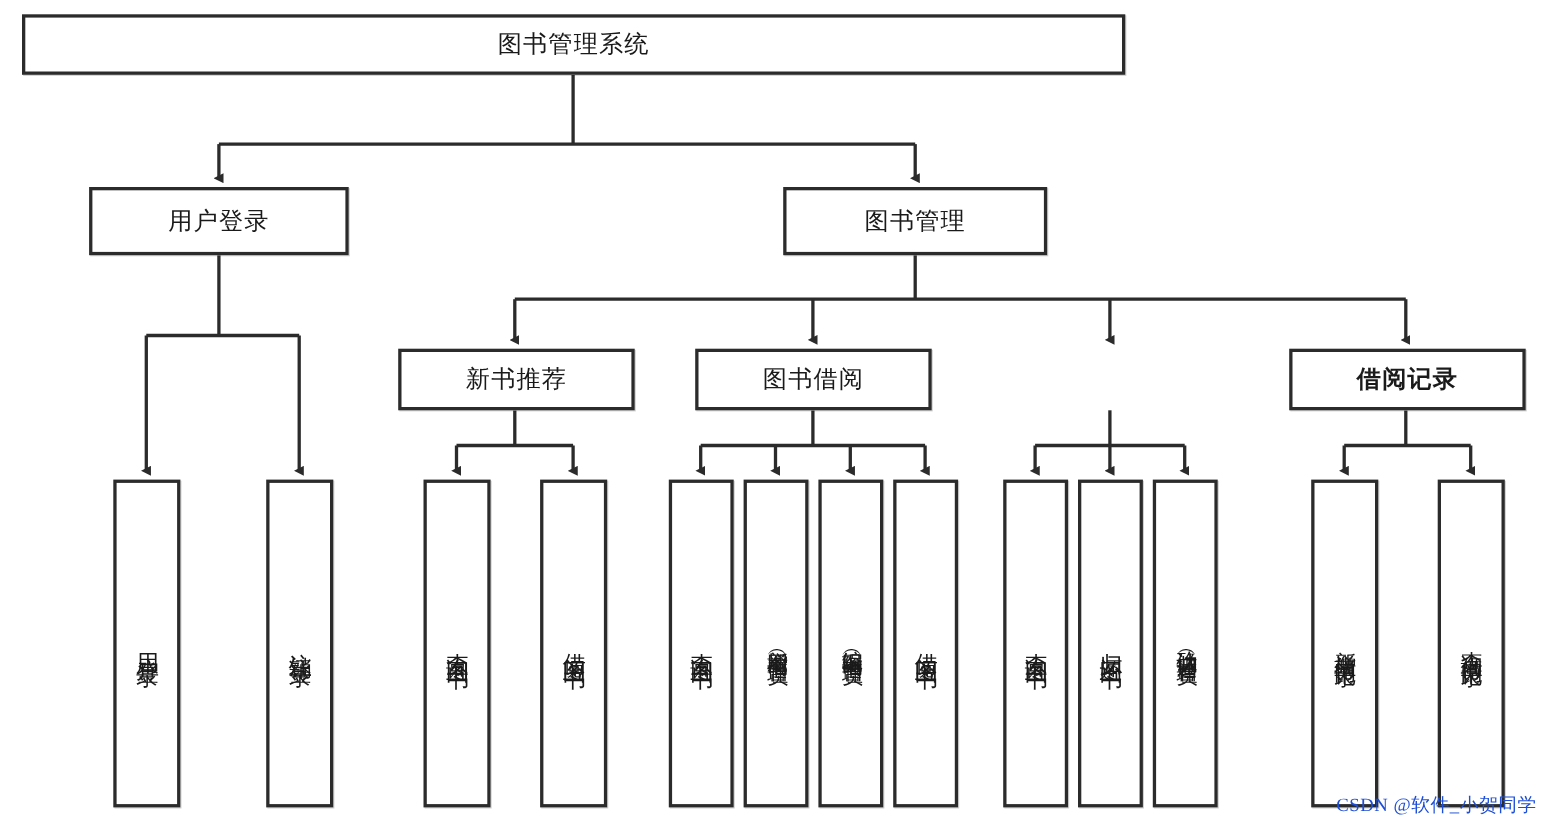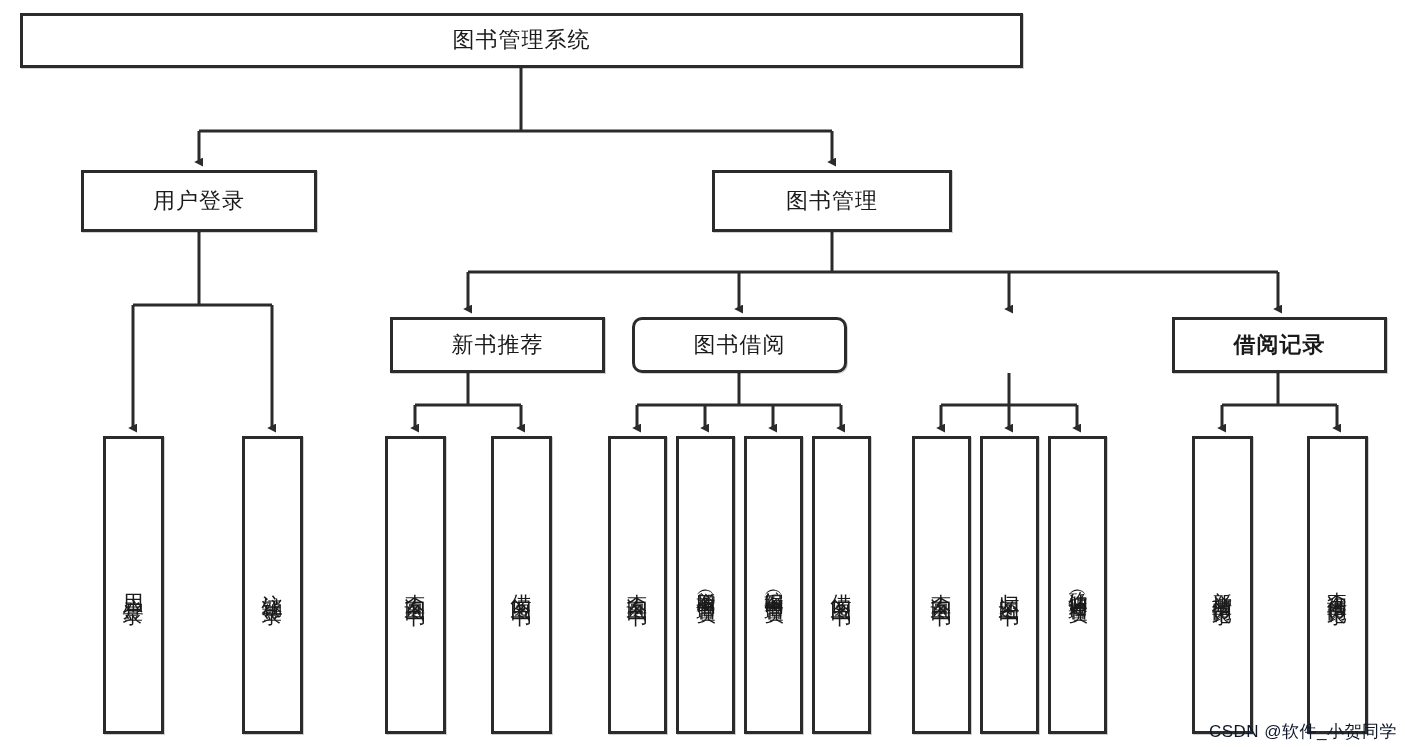--- a/index.html
+++ b/index.html
@@ -59,24 +59,25 @@
   }
   .node.vertical .node-label {
     writing-mode: vertical-rl;
     text-orientation: upright;
   }
   #watermark {
     position: absolute;
     right: 8px;
     bottom: 4px;
     font-size: 17px;
-    color: #0f172a;
+    color: #1d4ed8;
     letter-spacing: 0.5px;
     white-space: nowrap;
     user-select: none;
+    font-family: Liberation Serif, serif;
   }
 </style>
 </head>
 <body>
 
 <div id="diagram-root">
 
   <svg id="connector-layer" viewBox="0 0 1405 747" xmlns="http://www.w3.org/2000/svg">
     <defs>
       <marker id="arrowhead" markerWidth="9" markerHeight="9" refX="4.5" refY="4.2" orient="auto" markerUnits="userSpaceOnUse">
@@ -133,25 +134,25 @@
   </div>
 
   <div class="node horizontal" style="left:81px; top:170px; width:236px; height:62px;">
     <span class="node-label">用户登录</span>
   </div>
 
   <div class="node horizontal" style="left:712px; top:170px; width:240px; height:62px;">
     <span class="node-label">图书管理</span>
   </div>
 
-  <div class="node horizontal" style="left:362px; top:317px; width:215px; height:56px;margin-left:28px;">
+  <div class="node horizontal" style="left:362px; top:317px; width:215px; height:56px;">
     <span class="node-label">新书推荐</span>
   </div>
 
-  <div class="node horizontal" style="left:632px; top:317px; width:215px; height:56px;border-radius:10px;">
+  <div class="node horizontal" style="left:632px; top:317px; width:215px; height:56px;">
     <span class="node-label">图书借阅</span>
   </div>
 
 
   <div class="node horizontal" style="left:1172px; top:317px; width:215px; height:56px;font-weight:bold;">
     <span class="node-label">借阅记录</span>
   </div>
 
   <div class="node vertical" style="left:103px; top:436px; width:61px; height:298px;">
     <span class="node-label">用户登录</span>

